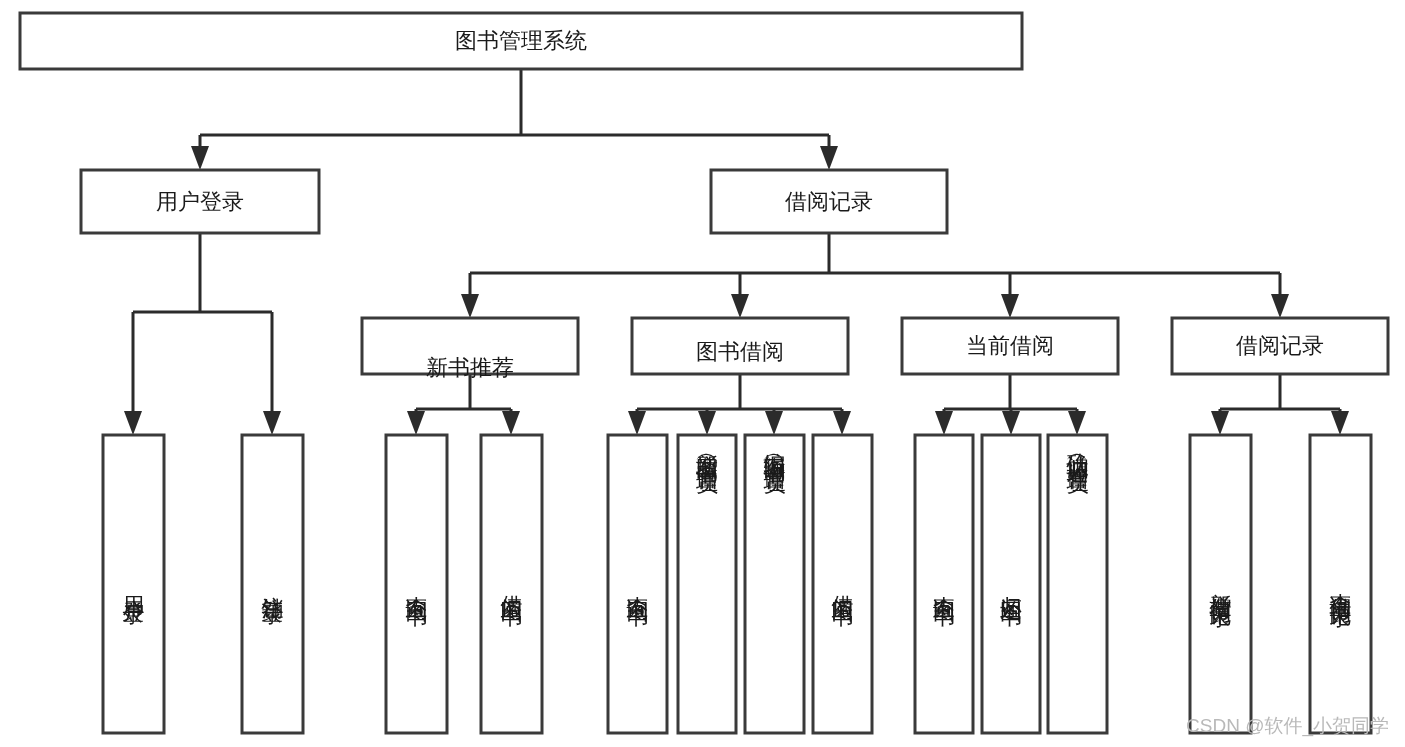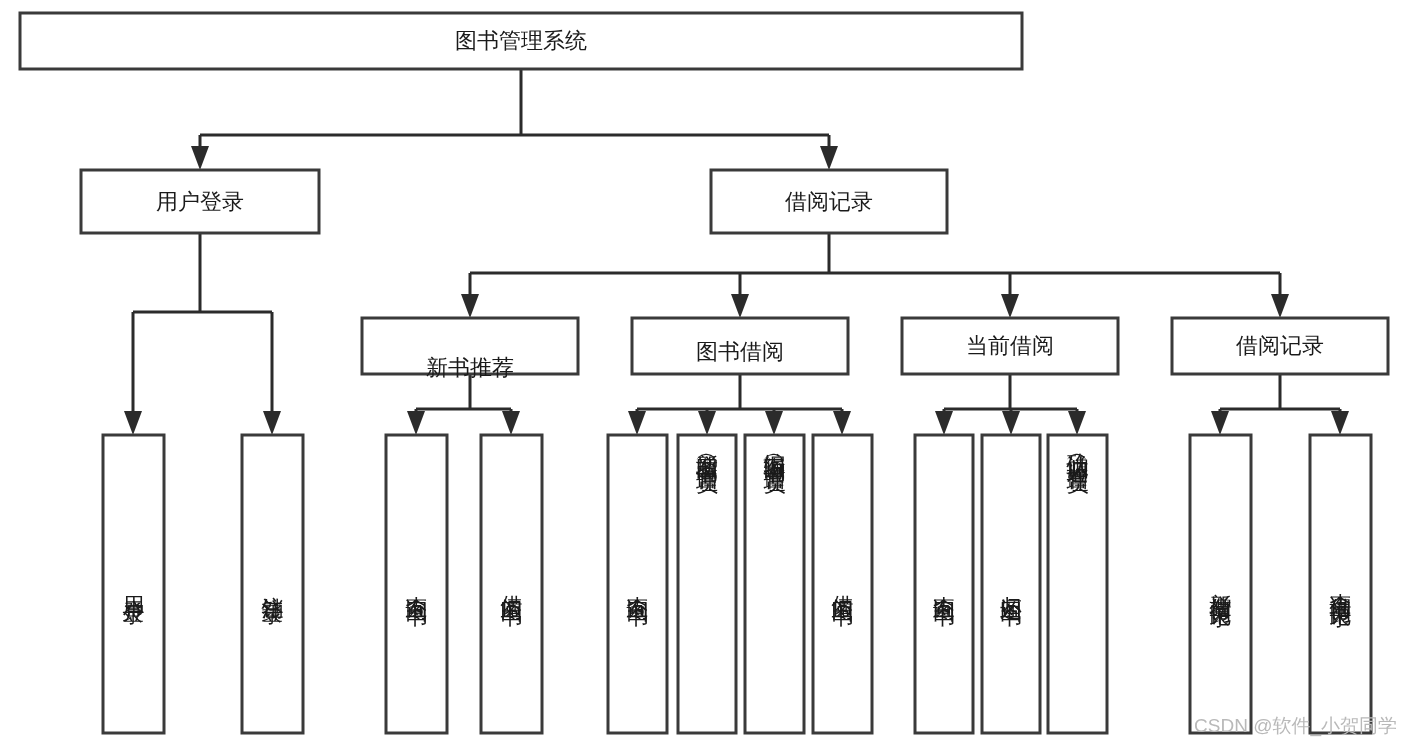--- a/index.html
+++ b/index.html
@@ -68,21 +68,21 @@
     pointer-events: none;
   }
   .hlabel-text {
     font-family: "Liberation Sans", "DejaVu Sans", sans-serif;
     font-size: 22px;
     color: #1a1a1a;
     white-space: nowrap;
   }
   #watermark {
     position: absolute;
-    right: 8px;
+    right: 16px;
     bottom: 8px;
     font-family: "Liberation Sans", "DejaVu Sans", sans-serif;
     font-size: 19px;
     color: #b9b9b9;
     white-space: nowrap;
     pointer-events: none;
   }
 </style>
 </head>
 <body>

